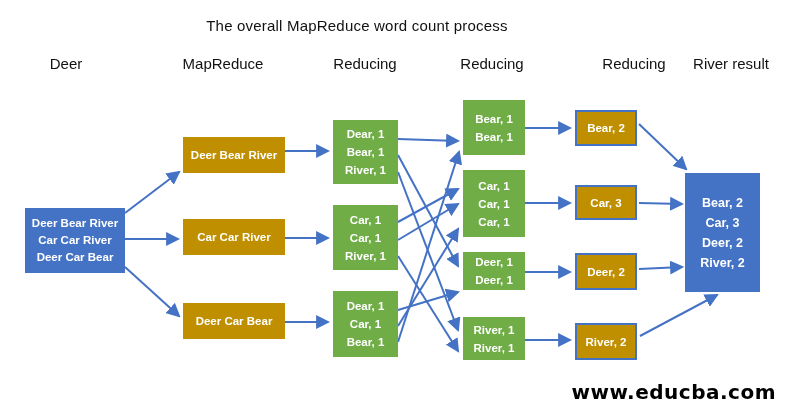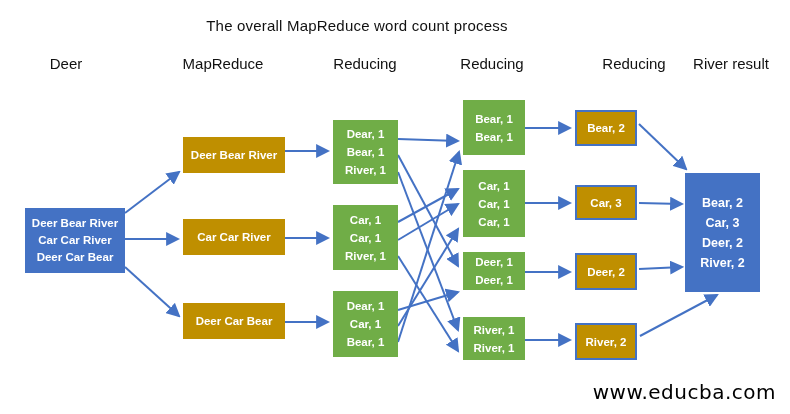--- a/index.html
+++ b/index.html
@@ -34,21 +34,21 @@
   .shuffle-4  { left:463px; top:317px; width:62px; height:43px; font-size:11.5px; line-height:18px; }
   .reduce-1   { left:575px; top:110px; width:62px; height:36px; font-size:11.5px; }
   .reduce-2   { left:575px; top:185px; width:62px; height:35px; font-size:11.5px; }
   .reduce-3   { left:575px; top:253px; width:62px; height:37px; font-size:11.5px; }
   .reduce-4   { left:575px; top:323px; width:62px; height:37px; font-size:11.5px; }
   .final-box  { left:685px; top:173px; width:75px; height:119px; font-size:12.5px; line-height:20px; }
 
   svg.connectors { position:absolute; left:0; top:0; pointer-events:none; }
   svg.connectors line { stroke:#4472C4; stroke-width:2; }
 
-  .watermark { position:absolute; right:14px; top:380px; font-size:20px; font-weight:normal;
+  .watermark { position:absolute; right:14px; top:380px; font-size:20px; font-weight:bold;
                color:#000; font-family:"DejaVu Sans", sans-serif; letter-spacing:0.5px; }
 </style>
 </head>
 <body>
 
 <div class="stage">
 
   <div class="title">The overall MapReduce word count process</div>
 
   <div class="col-label" style="left:66px;">Deer</div>

